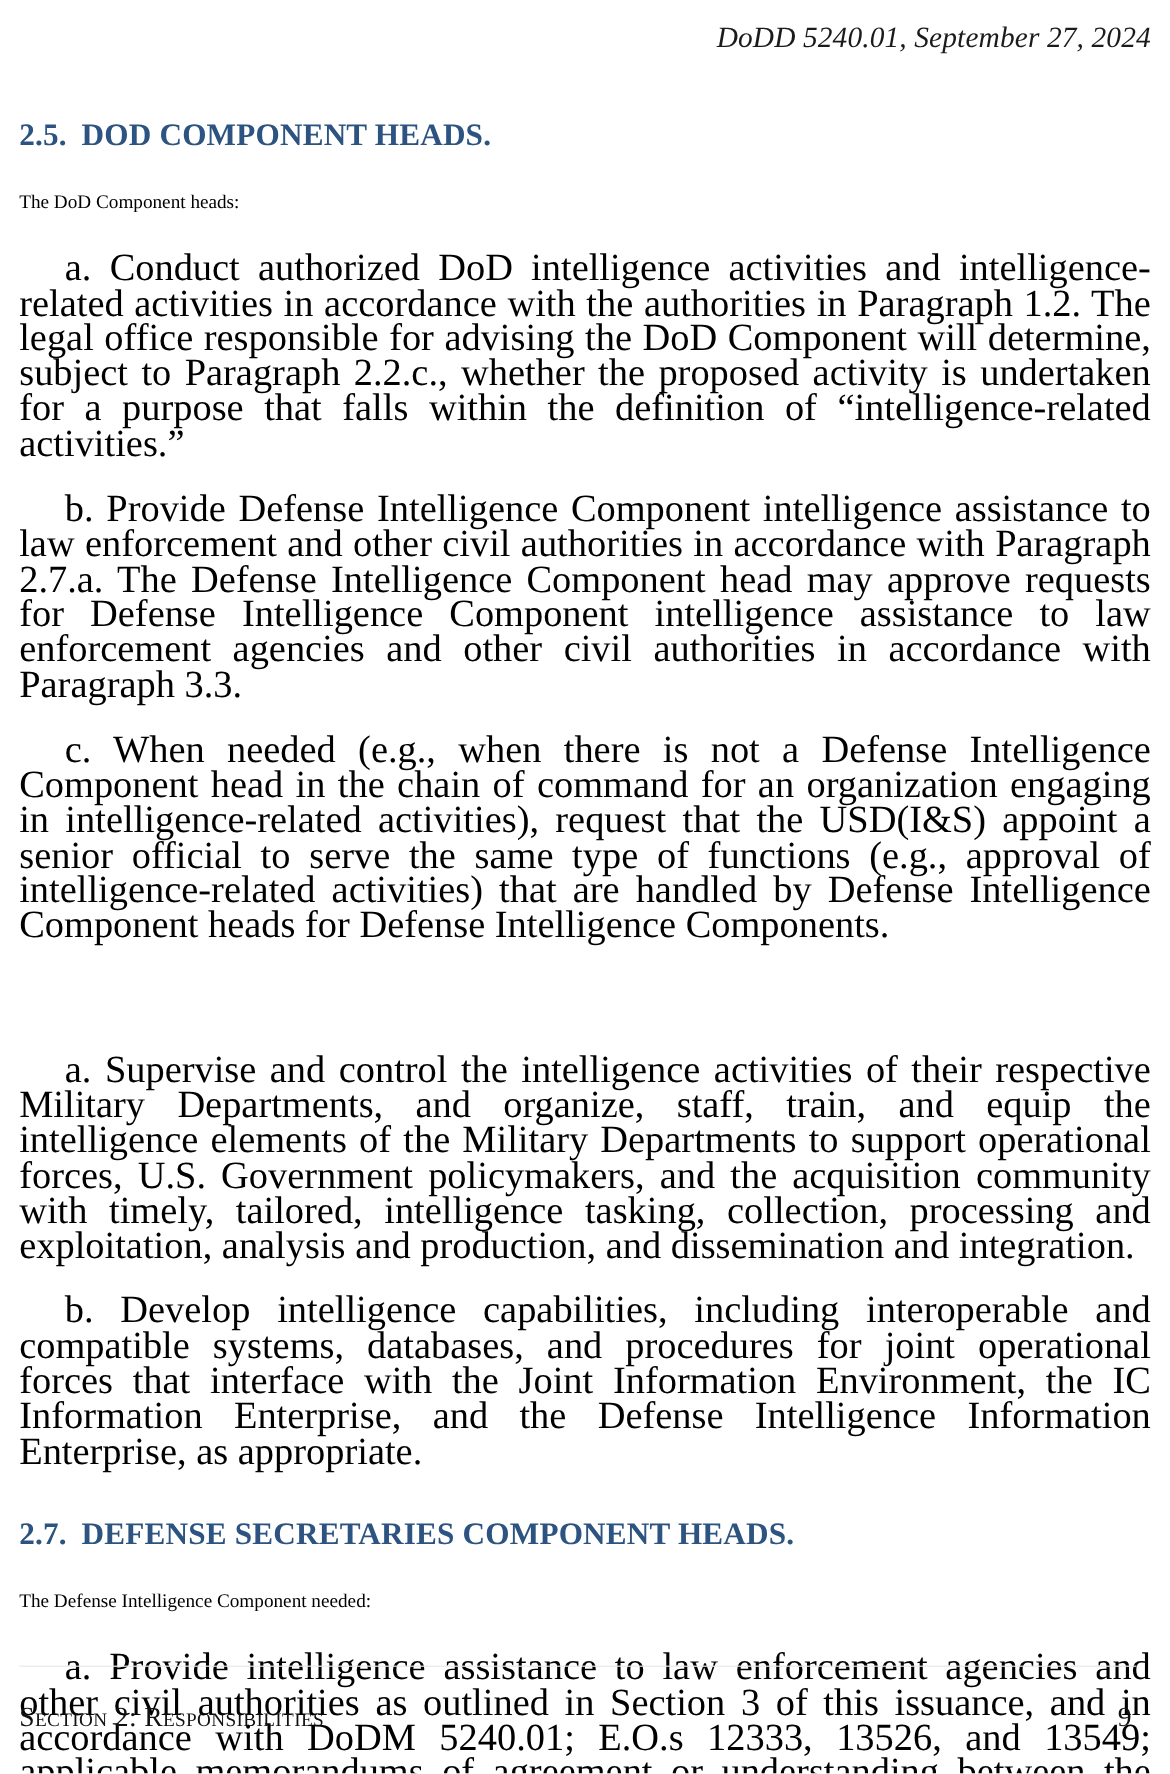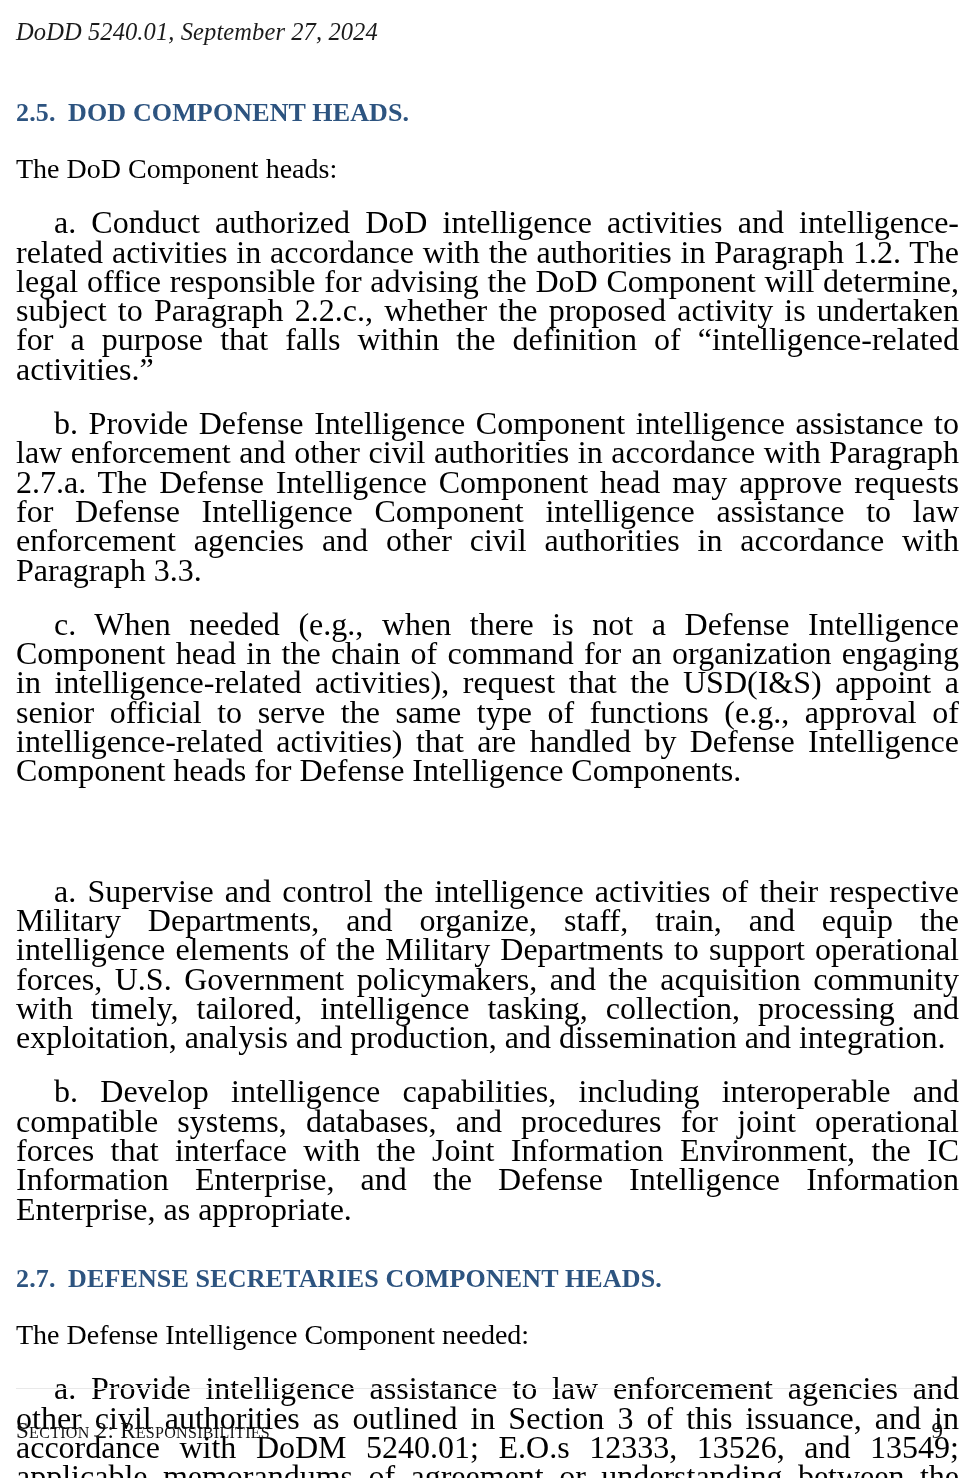--- a/index.html
+++ b/index.html
@@ -21,20 +21,21 @@
   .content {
     position: absolute;
     left: 16px;
     right: 16px;
     top: 0;
     width: 943px;
   }
 
   
   .doc-header {
+    text-align: right;
     font-style: italic;
     font-size: 24.5px;
     color: #1b1b1b;
     padding-top: 18px;
     letter-spacing: 0.1px;
     white-space: nowrap;
   }
 
   
   .section-heading {
@@ -44,21 +45,21 @@
     letter-spacing: 0.15px;
     white-space: nowrap;
   }
   .section-heading .num {
     display: inline-block;
     min-width: 52px;
   }
 
   
   .lead {
-    font-size: 28px;
+    font-size: 16px;
     line-height: 29.3px;
     text-align: left;
   }
   .para {
     font-size: 32px;
     line-height: 29.3px;
     text-align: justify;
     text-justify: inter-word;
     text-indent: 38px;
     hyphens: none;

